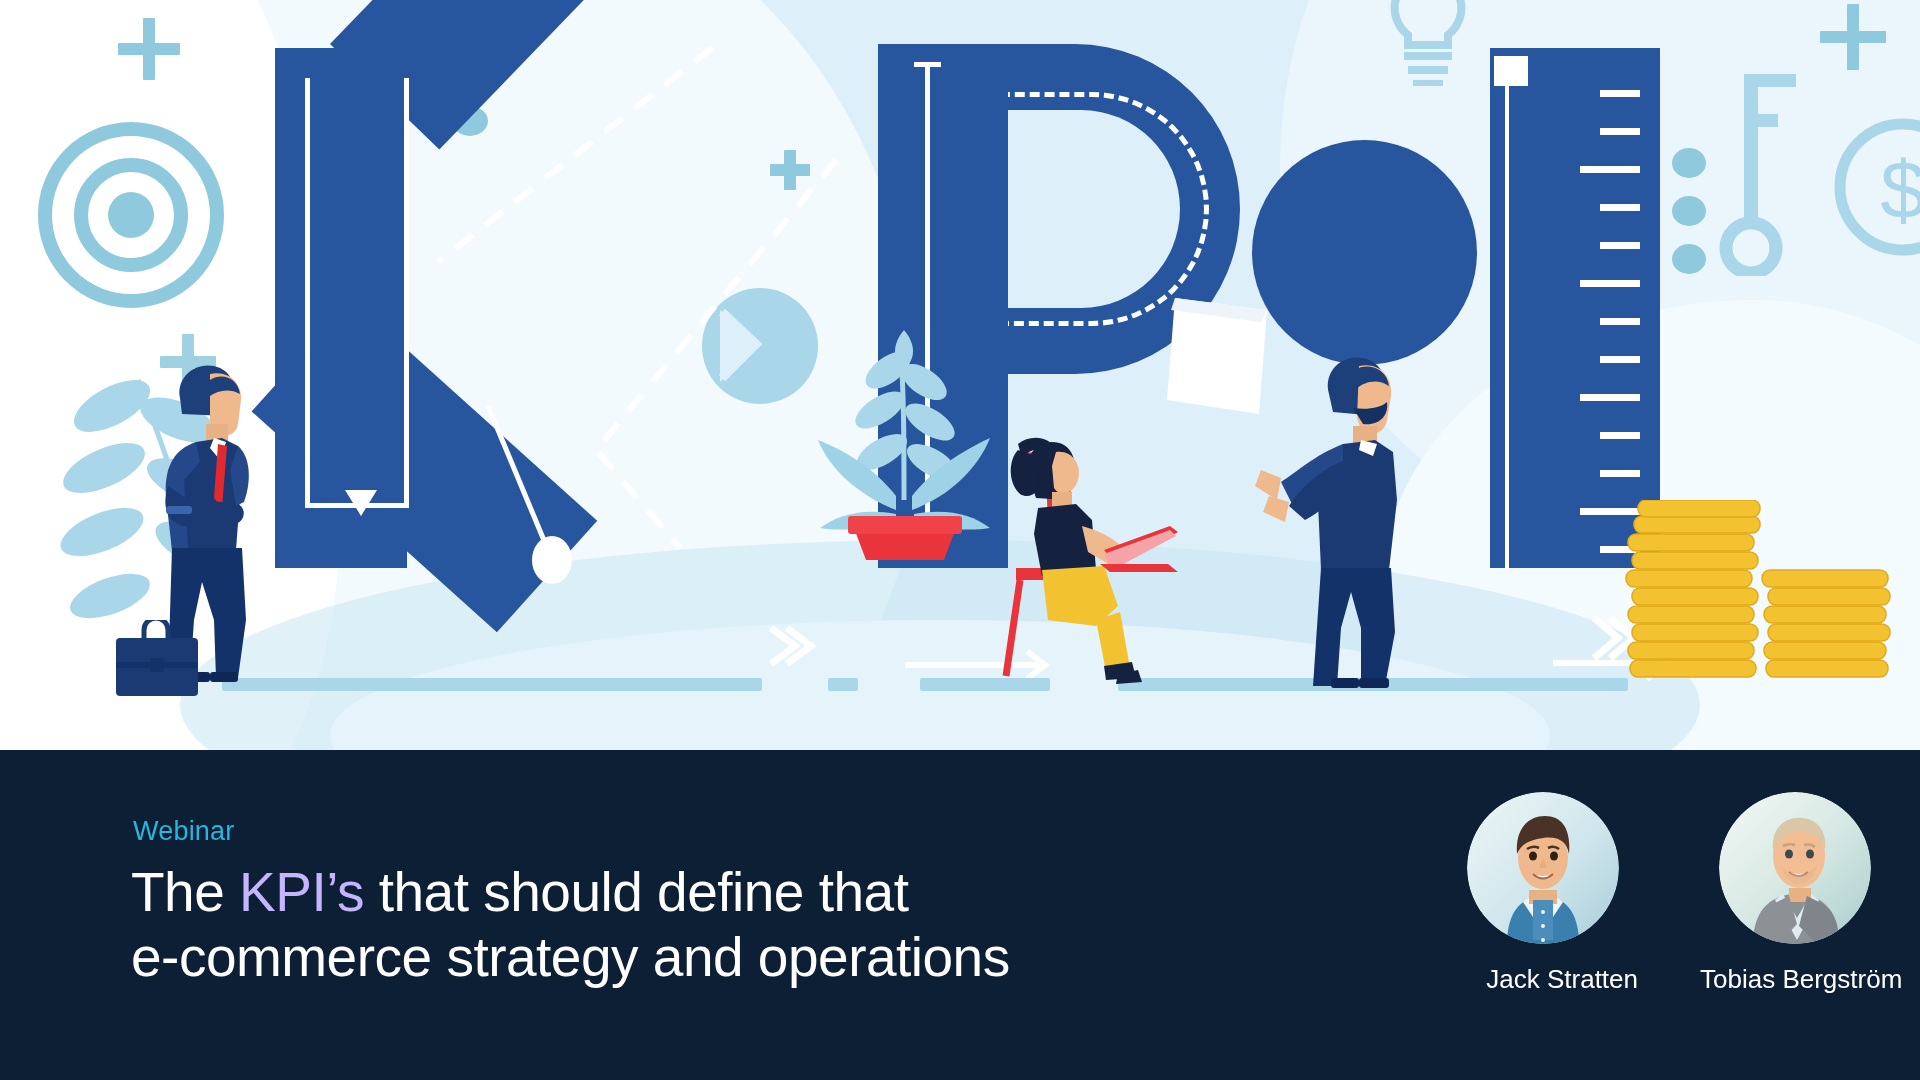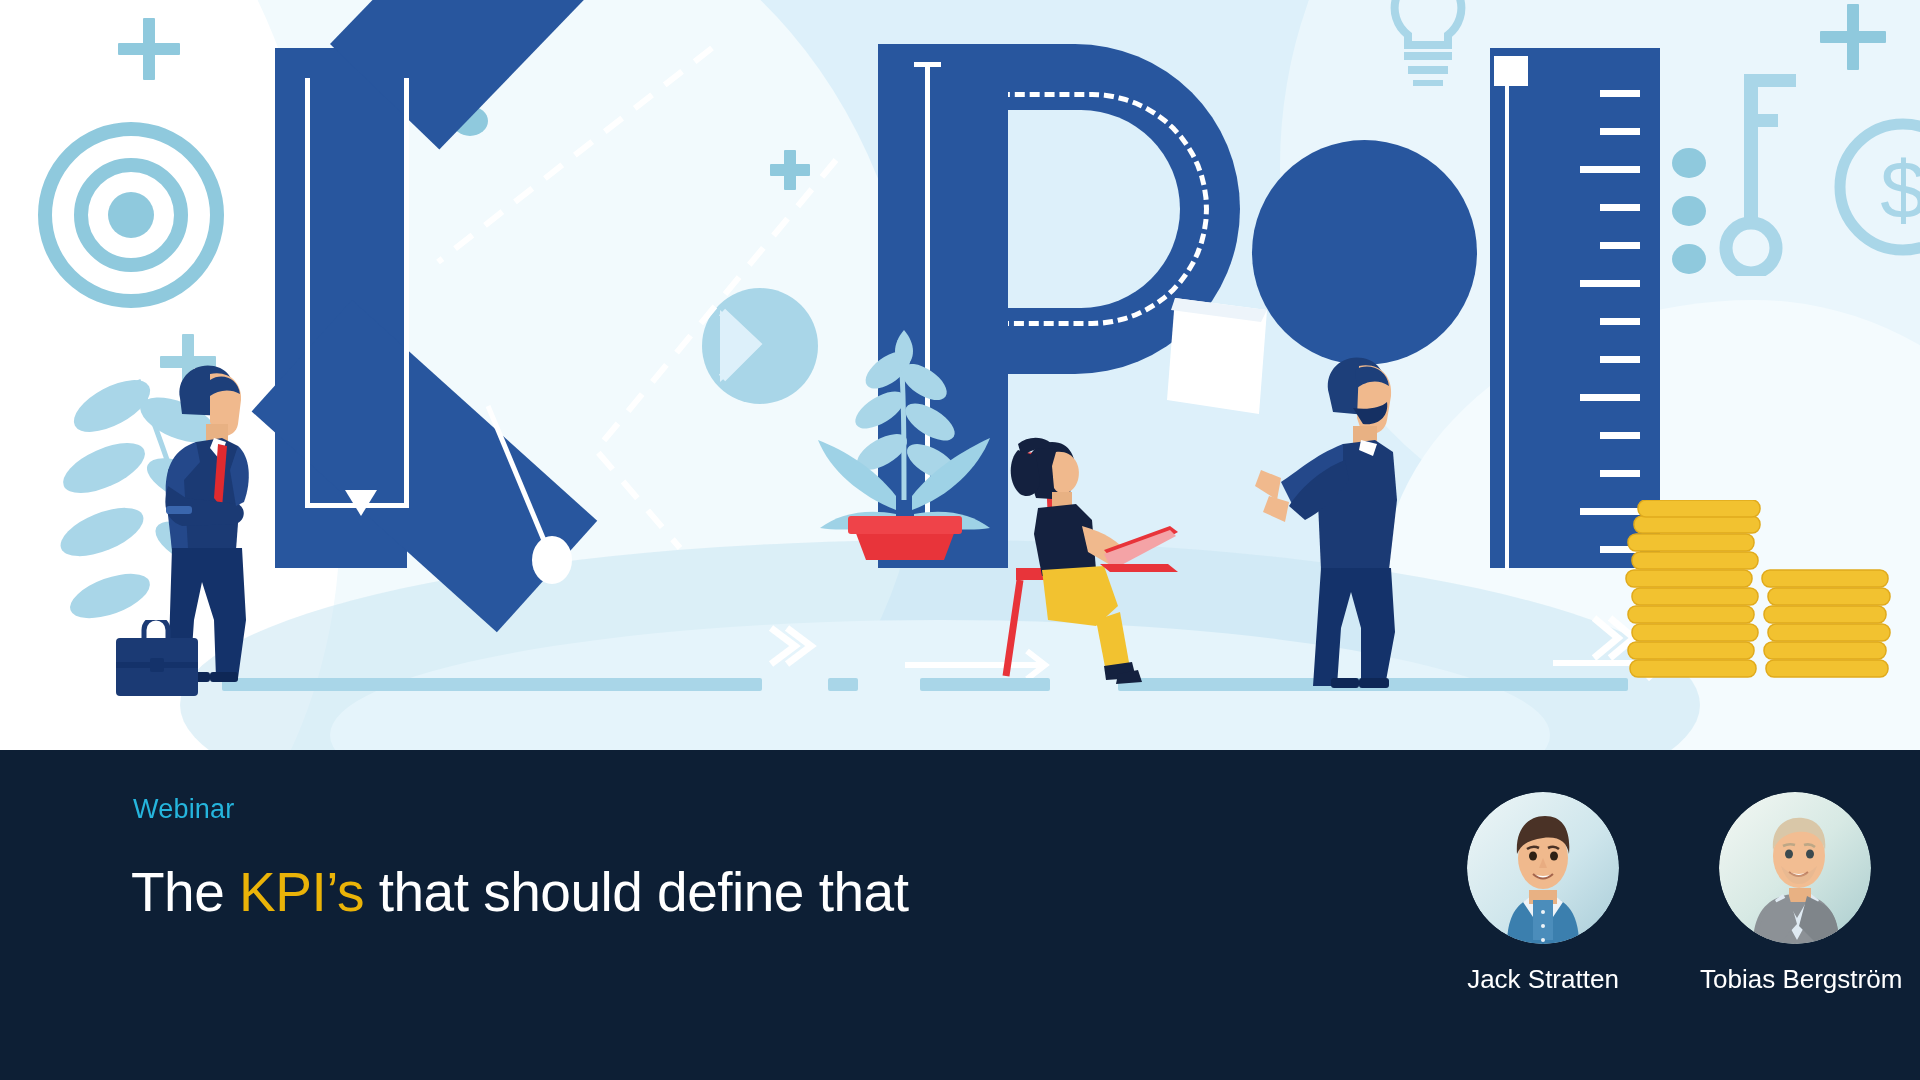--- a/index.html
+++ b/index.html
@@ -55,26 +55,26 @@
 
   .i-ruler{position:absolute;left:1490px;top:48px;width:170px;height:520px;background:#28569e;}
   .tick{position:absolute;right:0;height:7px;background:#ffffff;}
   .i-slider-line{position:absolute;left:1505px;top:70px;width:4px;height:500px;background:#ffffff;}
   .i-slider-knob{position:absolute;left:1494px;top:56px;width:34px;height:30px;background:#ffffff;}
   .ground-bar{position:absolute;height:13px;background:#a9d6e8;border-radius:2px;}
   svg{display:block;}
 
   
   .footer{position:absolute;left:0;top:750px;width:1920px;height:330px;background:#0d1f35;}
-  .eyebrow{position:absolute;left:133px;top:44px;font-size:27px;color:#25b5dd;letter-spacing:.2px;}
+  .eyebrow{position:absolute;left:133px;top:66px;font-size:27px;color:#25b5dd;letter-spacing:.2px;}
   .headline{position:absolute;left:131px;top:110px;font-size:55px;line-height:1.18;color:#ffffff;
             font-weight:400;letter-spacing:-.5px;white-space:nowrap;}
-  .hl-accent{color:#eab308;}
+  .hl-accent{color:#c4b5fd;}
   .speakers{position:absolute;right:30px;top:42px;display:flex;gap:62px;}
-  .speaker{width:190px;text-align:center;}
+  .speaker{width:190px;text-align:right;}
   .avatar{width:152px;height:152px;border-radius:50%;margin:0 auto 20px;overflow:hidden;position:relative;}
   .sp-name{font-size:26px;color:#ffffff;white-space:nowrap;}
 </style>
 </head>
 <body>
 
 <div class="banner">
 
   <div class="hero">
     <div class="hero-bg"></div>
@@ -320,20 +320,21 @@
     </svg>
   </div>
 
   <div class="footer">
     <div class="eyebrow">Webinar</div>
 
     <div class="headline">
       <div>
         <span>The </span><span class="hl-accent">KPI’s</span><span> that should define that</span>
       </div>
+      <div>e-commerce strategy and operations</div>
     </div>
 
     <div class="speakers">
 
       <div class="speaker">
         <div class="avatar">
           <svg width="152" height="152" viewBox="0 0 152 152">
             <defs>
               <linearGradient id="bg1" x1="0" y1="0" x2="1" y2="1">
                 <stop offset="0%" stop-color="#eef6f7"></stop>

